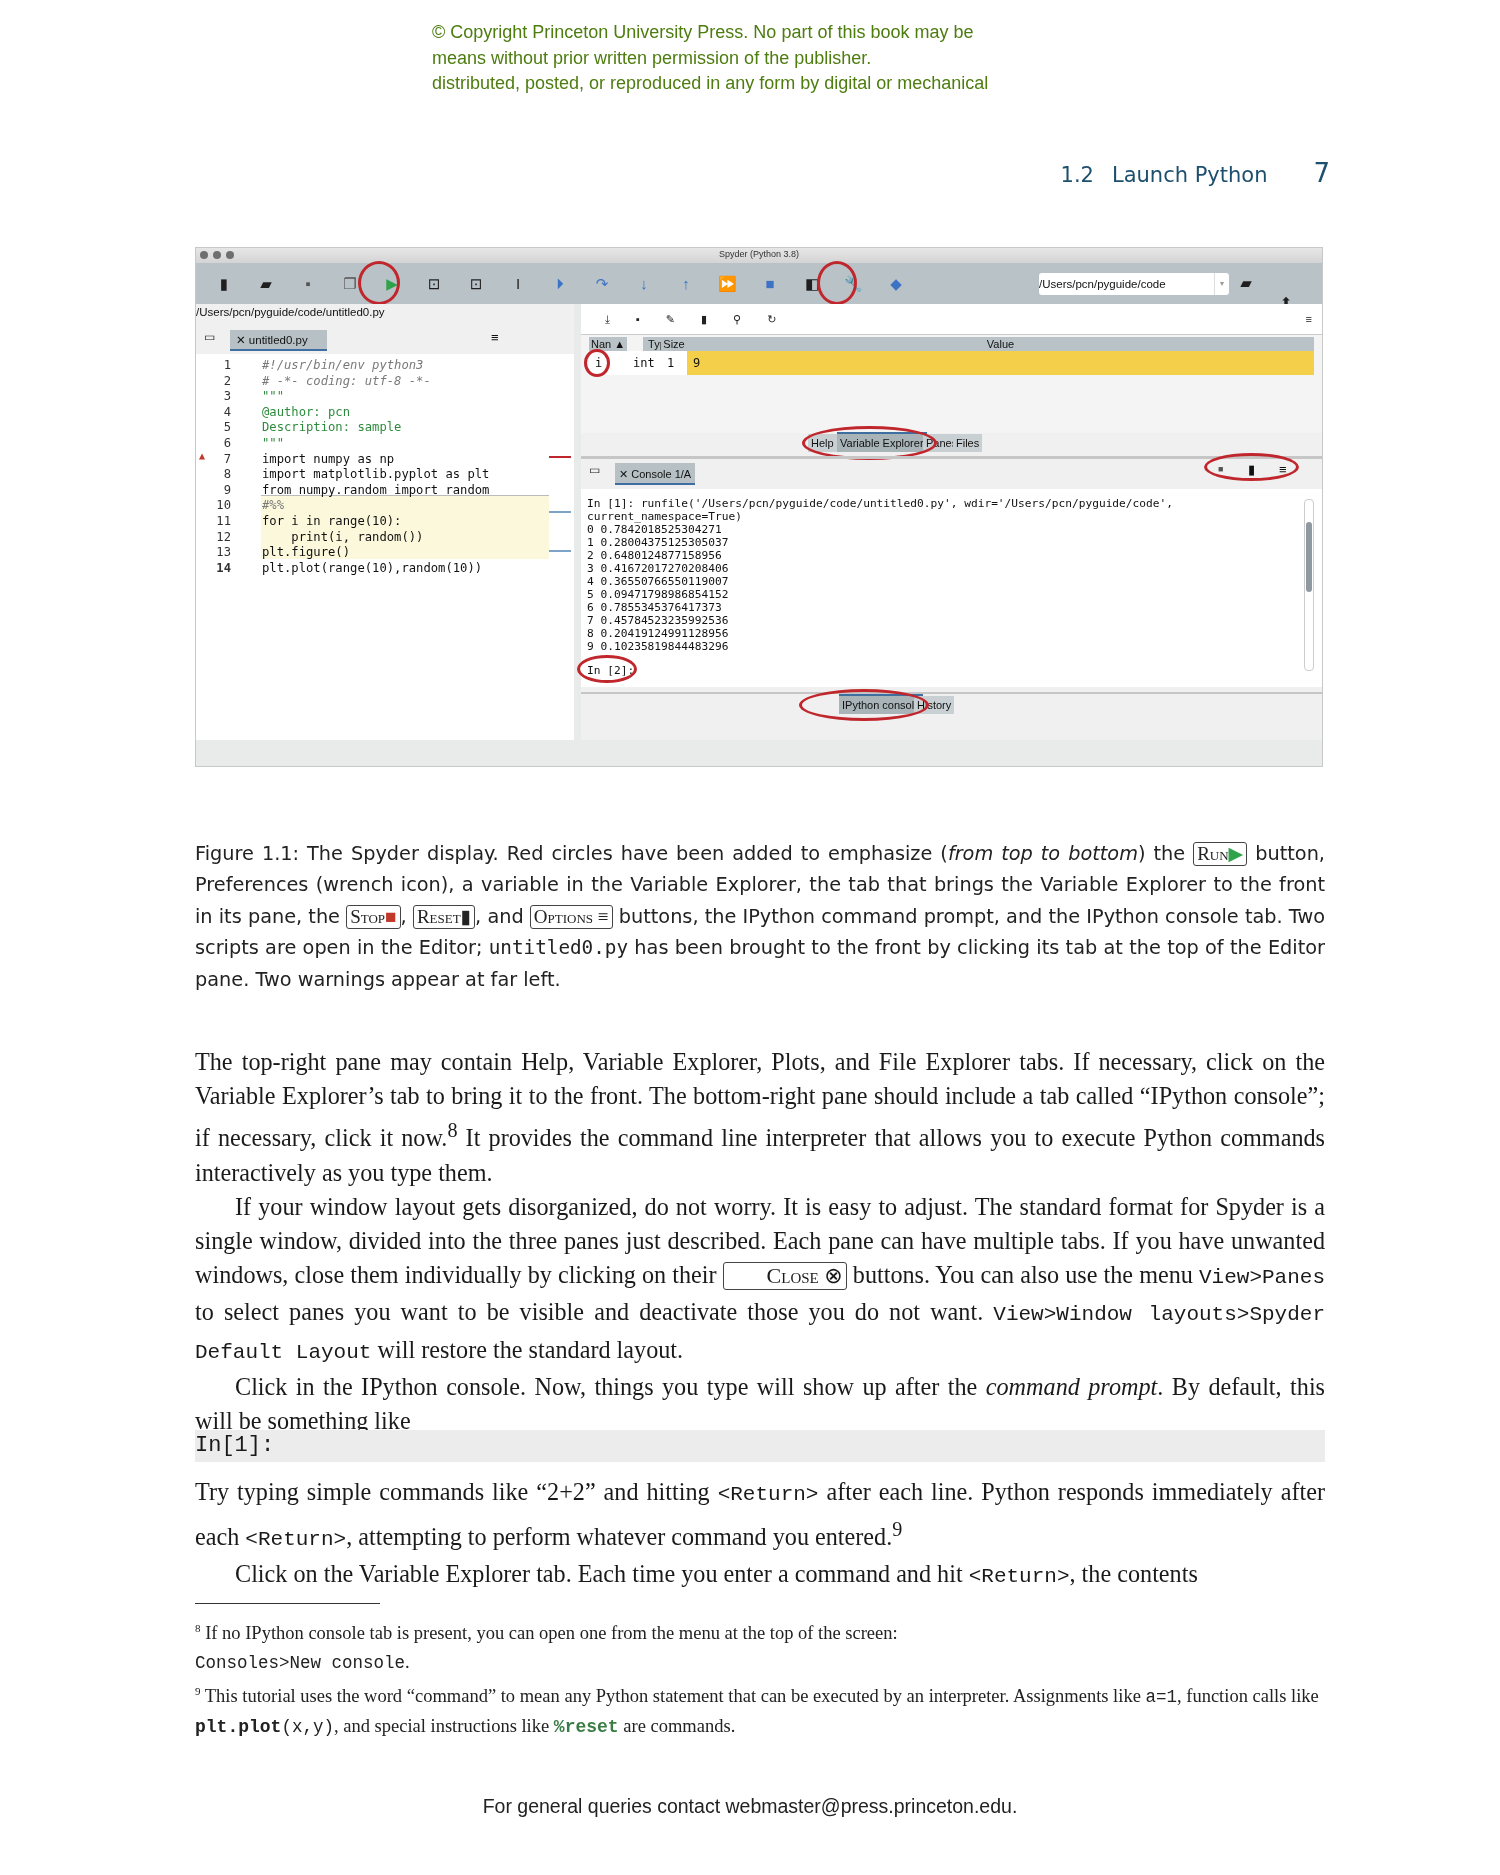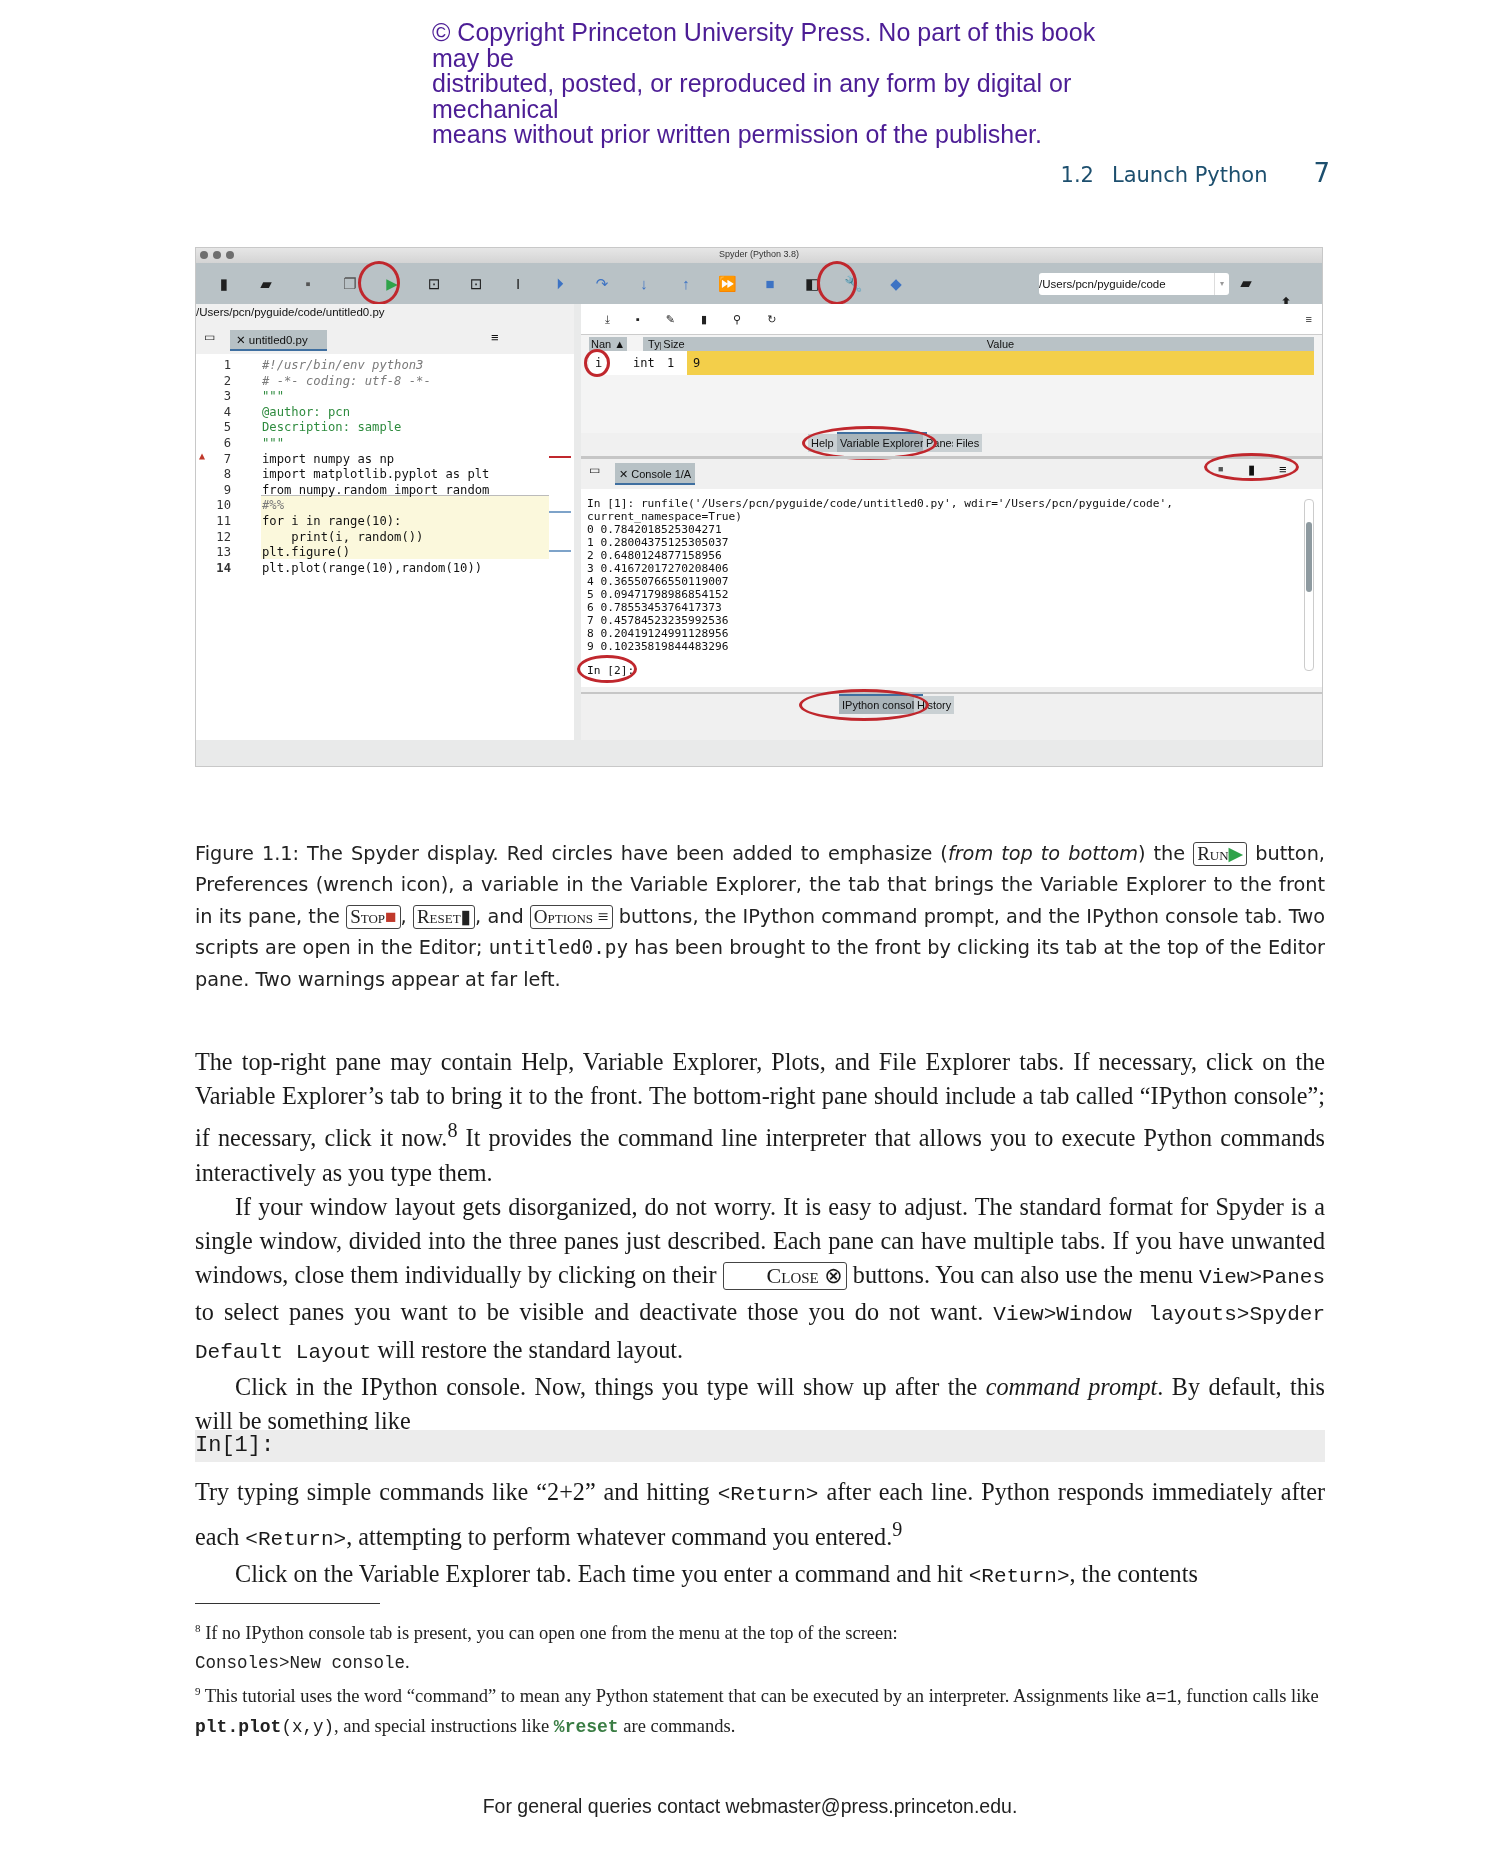--- a/index.html
+++ b/index.html
@@ -1,20 +1,20 @@
 <!DOCTYPE html>
 <html><head>
 <meta charset="utf-8">
 <style>
   html, body { margin:0; padding:0; background:#ffffff; }
   body { width:1500px; height:1875px; position:relative; overflow:hidden; font-family:"Liberation Serif", serif; color:#1a1a1a; }
   .abs { position:absolute; }
 
   
-  .copyright { left:432px; top:20px; width:680px; font-family:"Liberation Sans", sans-serif; font-size:25px; line-height:25.5px; color:#4c1d95; }
+  .copyright { left:432px; top:20px; width:680px; font-family:"Liberation Sans", sans-serif; font-size:18px; line-height:25.5px; color:#4d7c0f; }
   .running-head { right:170px; top:158px; font-family:"DejaVu Sans", sans-serif; color:#1d4f6e; font-size:21px; display:flex; gap:18px; align-items:baseline; }
   .running-head .num { font-size:26px; margin-left:28px; }
 
   
   .spyder { left:195px; top:247px; width:1126px; height:518px; background:#e9eaea; border:1px solid #c8c8c8; font-family:"Liberation Sans", sans-serif; font-size:12px; color:#111; overflow:hidden; }
   .titlebar { position:absolute; left:0; top:0; width:100%; height:15px; background:linear-gradient(#e6e6e6,#d4d4d4); }
   .traffic { position:absolute; left:4px; top:3px; display:flex; gap:5px; }
   .traffic span { width:8px; height:8px; border-radius:50%; background:#6f6f6f; display:block; }
   .wintitle { position:absolute; left:0; right:0; top:1px; text-align:center; font-size:9px; color:#333; }
   .toolbar { position:absolute; left:0; top:15px; width:100%; height:41px; background:#b9c2c6; display:flex; align-items:center; }
@@ -84,22 +84,22 @@
   .boldmono { font-family:"Liberation Mono", monospace; font-weight:bold; font-size:18px; }
   .greenmono { font-family:"Liberation Mono", monospace; font-weight:bold; color:#3a7d44; font-size:18px; }
 
   .footer { left:0; right:0; top:1795px; text-align:center; font-family:"Liberation Sans", sans-serif; font-size:19.5px; color:#222; }
 </style>
 </head>
 <body>
 
 <div class="abs copyright">
   <div>© Copyright Princeton University Press. No part of this book may be</div>
+  <div>means without prior written permission of the publisher.</div>
   <div>distributed, posted, or reproduced in any form by digital or mechanical</div>
-  <div>means without prior written permission of the publisher.</div>
 </div>
 <div class="abs running-head">
   <span>1.2</span>
   <span>Launch Python</span>
   <span class="num">7</span>
 </div>
 
 <div class="abs spyder">
   <div class="titlebar">
     <div class="traffic">

